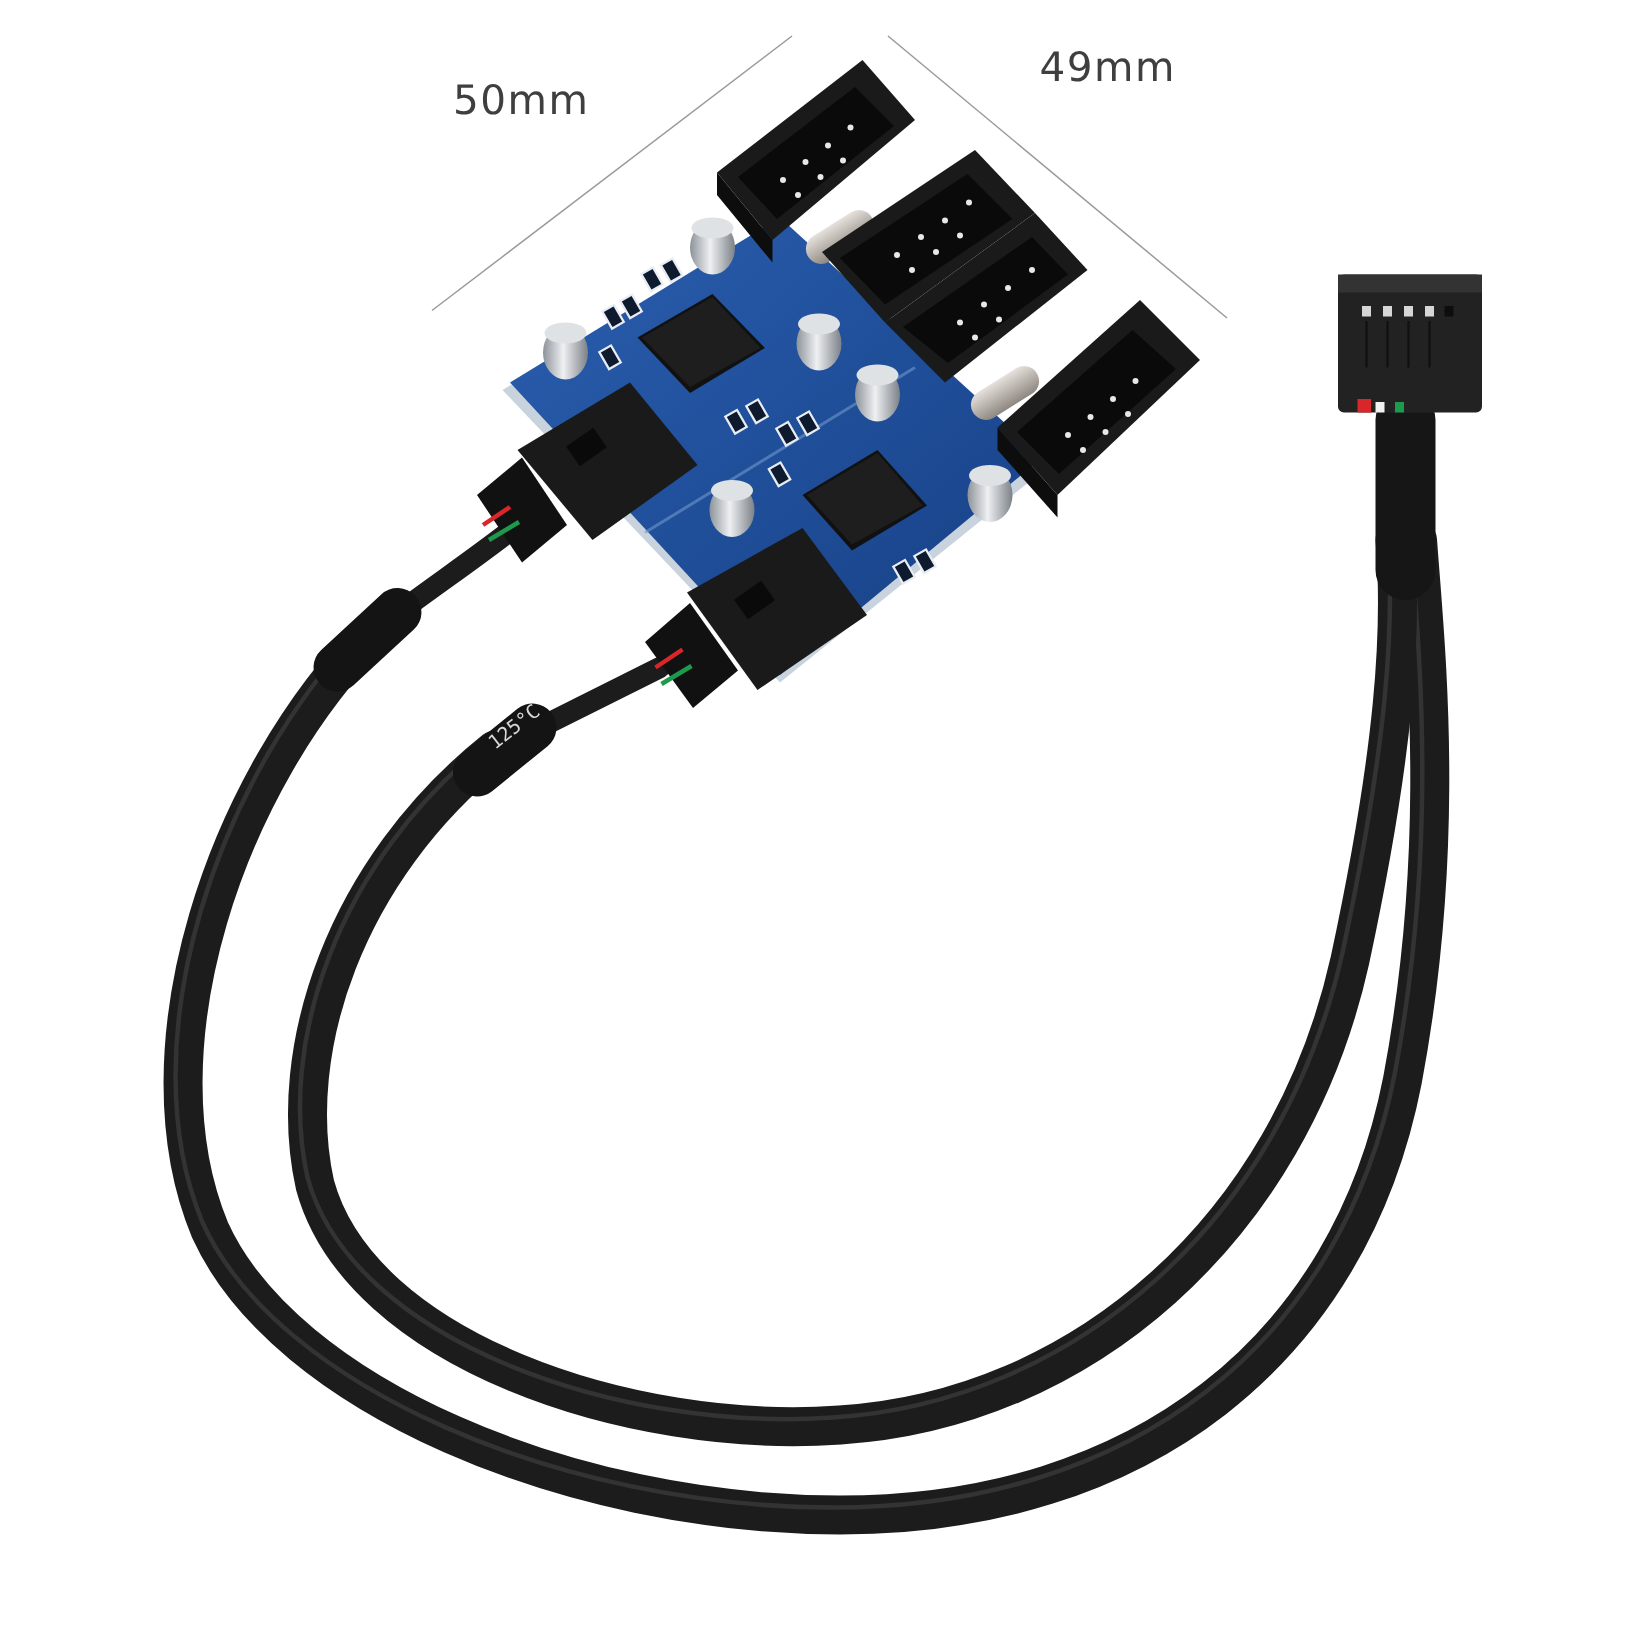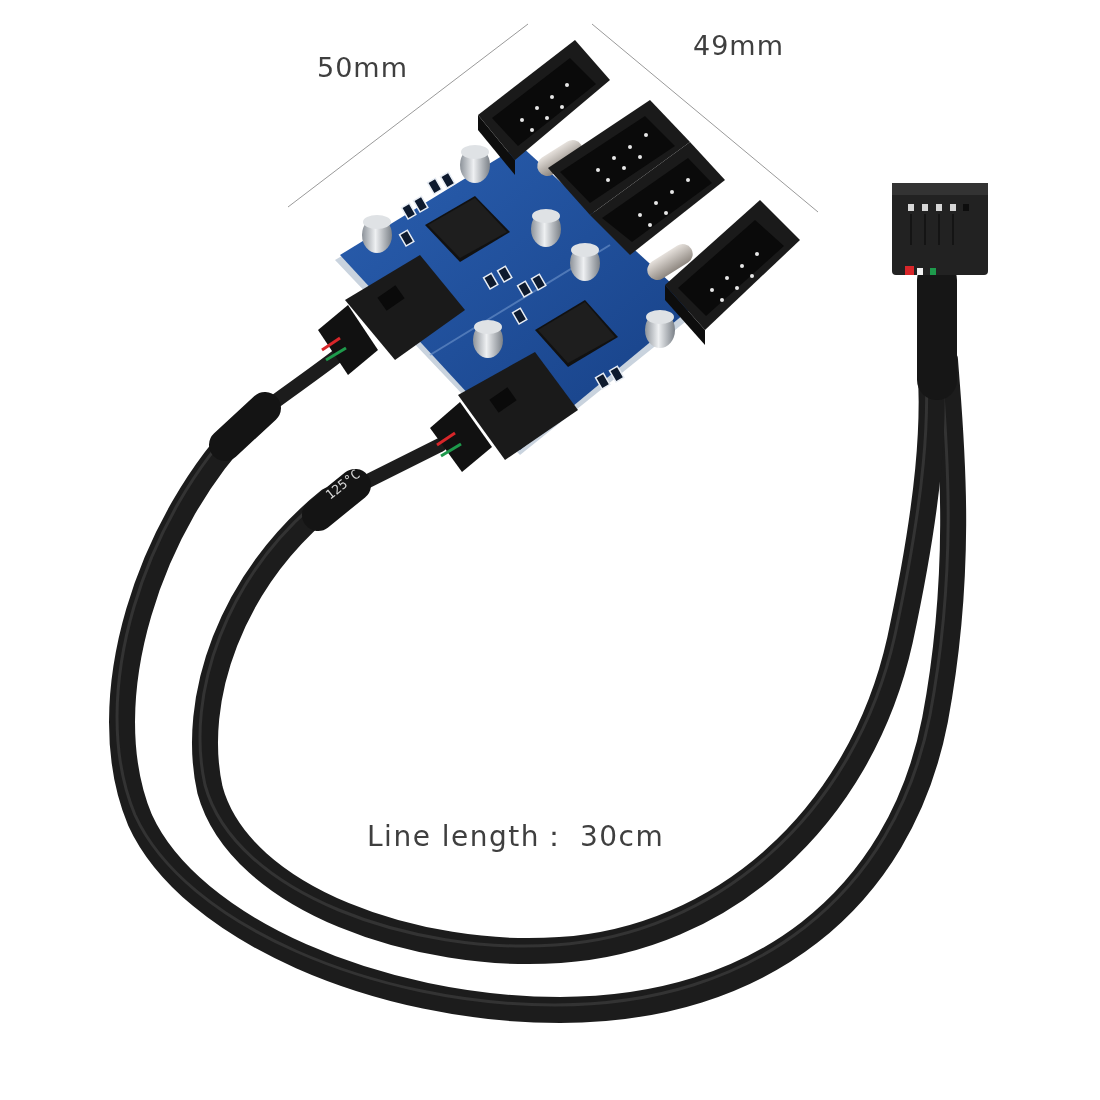--- a/index.html
+++ b/index.html
@@ -5,21 +5,21 @@
   html, body { margin: 0; padding: 0; background: #ffffff; }
   #stage { position: relative; width: 1100px; height: 1100px; overflow: hidden; background: #ffffff; }
   svg { position: absolute; left: 0; top: 0; }
   .label {
     position: absolute;
     font-family: "DejaVu Sans", sans-serif;
     color: #3f3f3f;
     letter-spacing: 1px;
     white-space: nowrap;
   }
-  #dim-width { left: 317px; top: 52px; font-size: 27px; }
+  #dim-width { left: 302px; top: 52px; font-size: 27px; }
   #dim-depth { left: 669px; top: 30px; font-size: 27px; margin-left: 24px; }
   #cable-length { left: 367px; top: 818px; font-size: 28px; letter-spacing: 1.5px; }
 </style>
 </head>
 <body>
 
 <div id="stage">
 
   <svg width="1100" height="1100" viewBox="0 0 1100 1100">
     <defs>
@@ -213,15 +213,14 @@
         <line x1="953" y1="214" x2="953" y2="245"></line>
       </g>
       <rect x="905" y="266" width="9" height="9" fill="#d8262a"></rect>
       <rect x="917" y="268" width="6" height="7" fill="#f2f2f2"></rect>
       <rect x="930" y="268" width="6" height="7" fill="#1e9a4c"></rect>
     </g>
   </svg>
 
   <div id="dim-width" class="label">50mm</div>
   <div id="dim-depth" class="label">49mm</div>
-  <div id="cable-length" class="label">Line length： 30cm</div>
 
 </div>
 
 </body></html>

